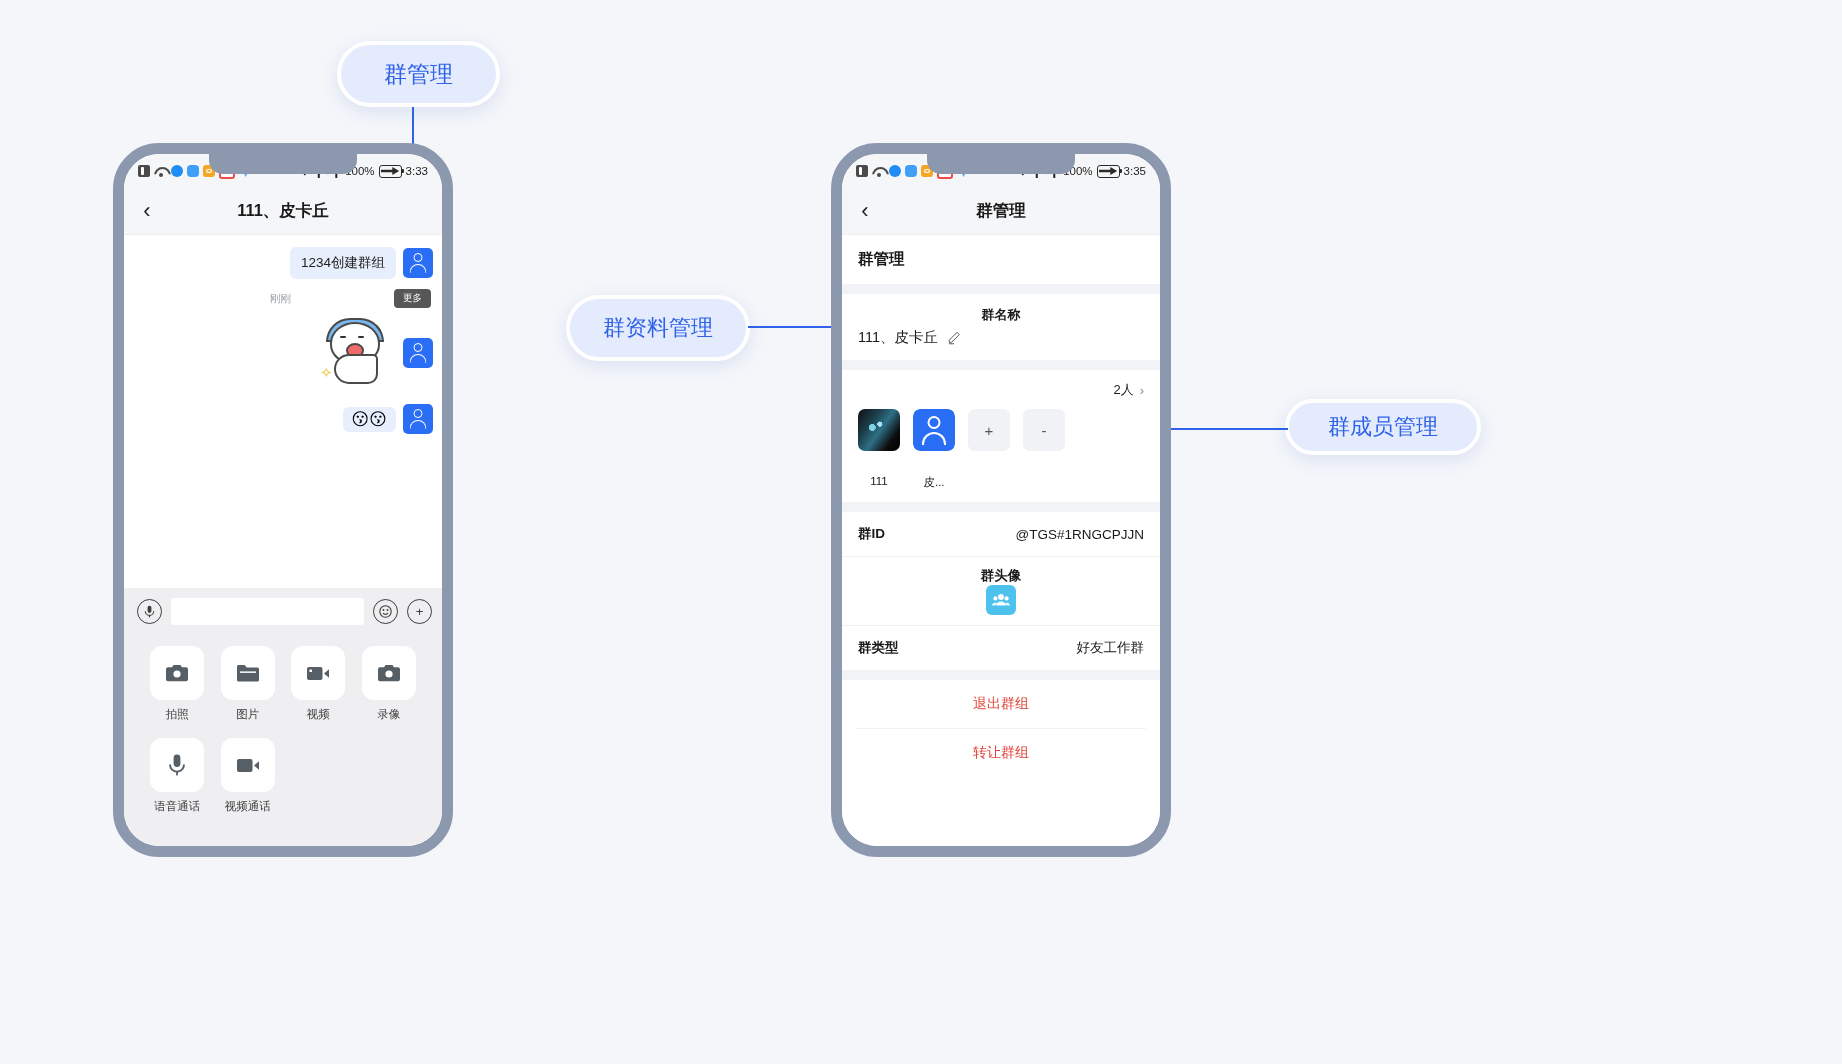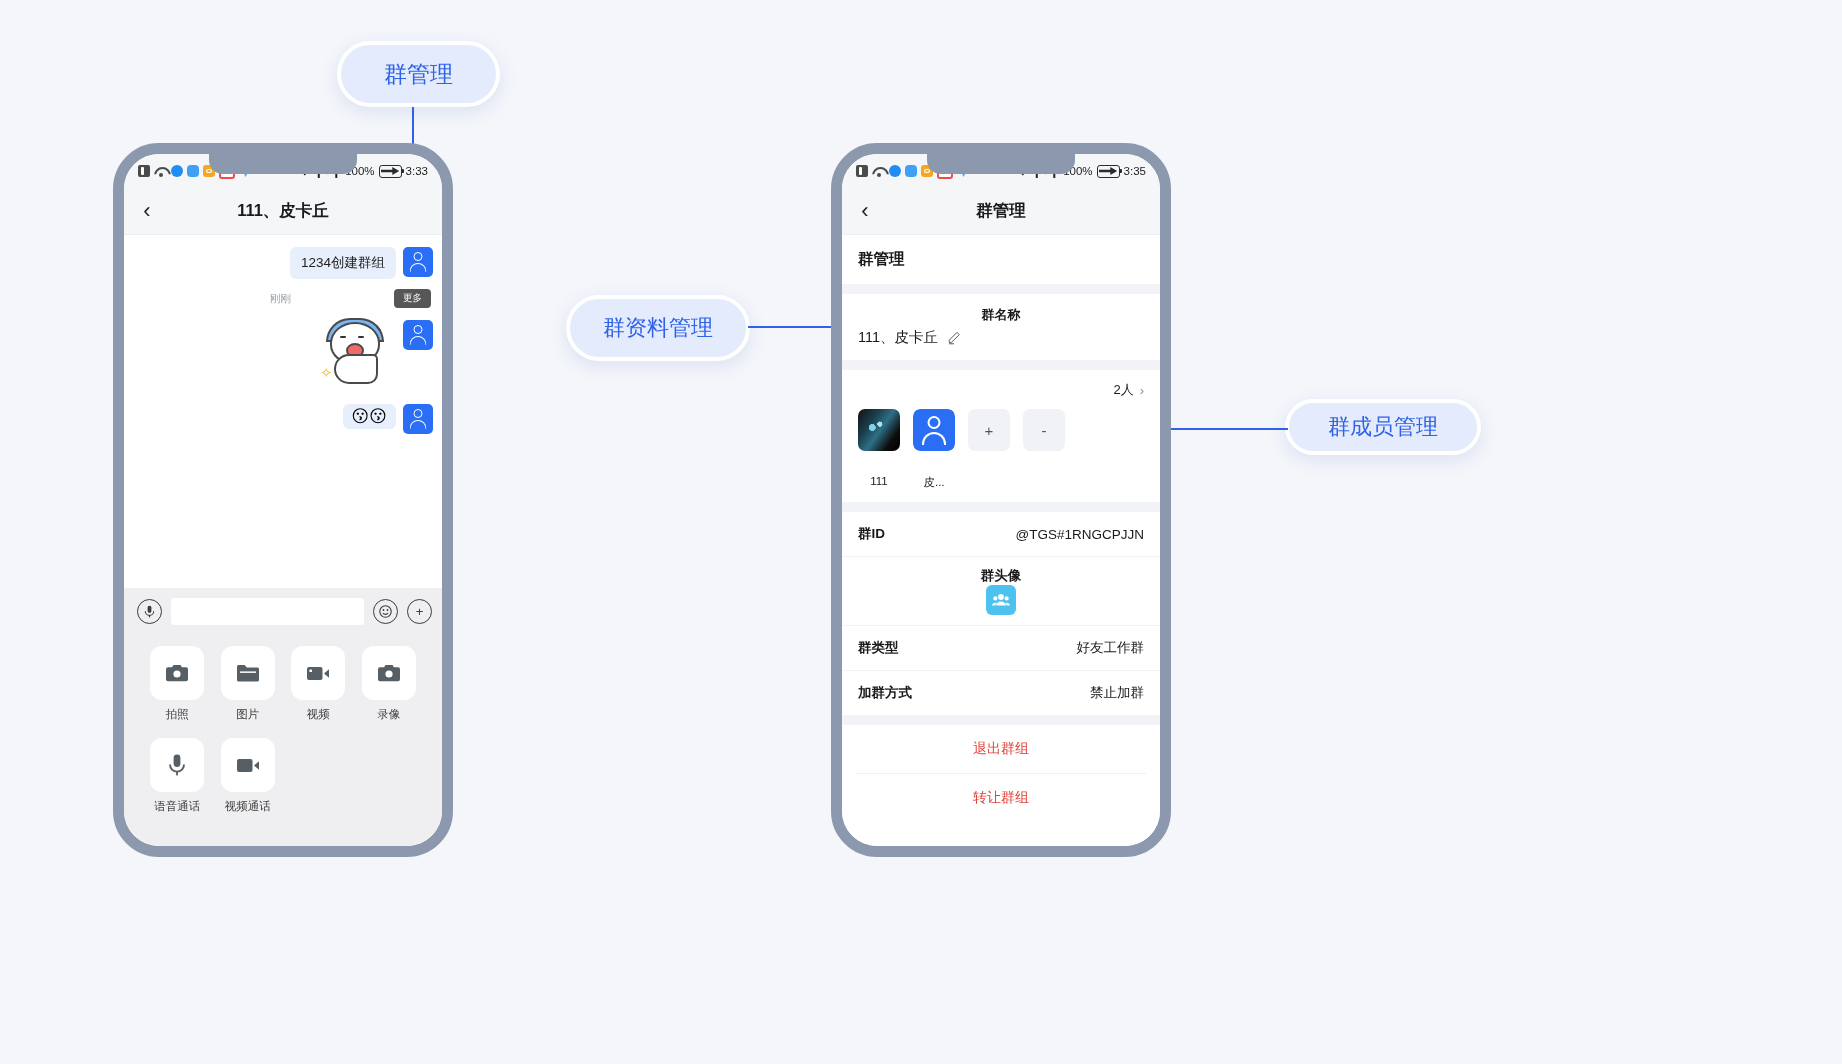--- a/index.html
+++ b/index.html
@@ -80,21 +80,21 @@
     width:46px;display:flex;align-items:center;justify-content:center;
     font-size:22px;color:#222;line-height:1;font-weight:300;
   }
   .nav-title{
     position:absolute;left:0;right:0;text-align:center;
     font-size:16.5px;font-weight:700;color:#1a1a1a;pointer-events:none;
   }
 
   
   .chat-body{flex:1 1 auto;background:#fff;position:relative;overflow:hidden;}
-  .msg-row{display:flex;align-items:flex-start;justify-content:flex-end;gap:7px;padding:0 9px;}
+  .msg-row{display:flex;align-items:center;justify-content:flex-end;gap:7px;padding:0 9px;}
   .bubble{
     background:#e7eefc;border-radius:6px;padding:7px 11px;
     font-size:13.5px;color:#222;max-width:190px;
   }
   .avatar-blue{
     width:30px;height:30px;border-radius:5px;background:#2b6ef6;
     flex:0 0 30px;position:relative;
   }
   .avatar-blue:before{
     content:"";position:absolute;left:50%;top:5px;transform:translateX(-50%);
@@ -513,24 +513,20 @@
                 <path d="M18 12.6c-.2-1.7-1.5-2.9-3.4-2.9-.5 0-1 .1-1.4.2.9.7 1.5 1.6 1.8 2.7z" fill="#fff"></path>
               </svg>
             </span>
           </div>
 
           <div class="row">
             <span class="row-lbl">群类型</span>
             <span class="row-val">好友工作群</span>
           </div>
 
-          <div class="row">
-            <span class="row-lbl">加群方式</span>
-            <span class="row-val">禁止加群</span>
-          </div>
 
         </div>
 
         <div class="gap"></div>
 
         <div class="danger-sec">
           <div class="danger">退出群组</div>
           <div class="danger">转让群组</div>
         </div>
 

